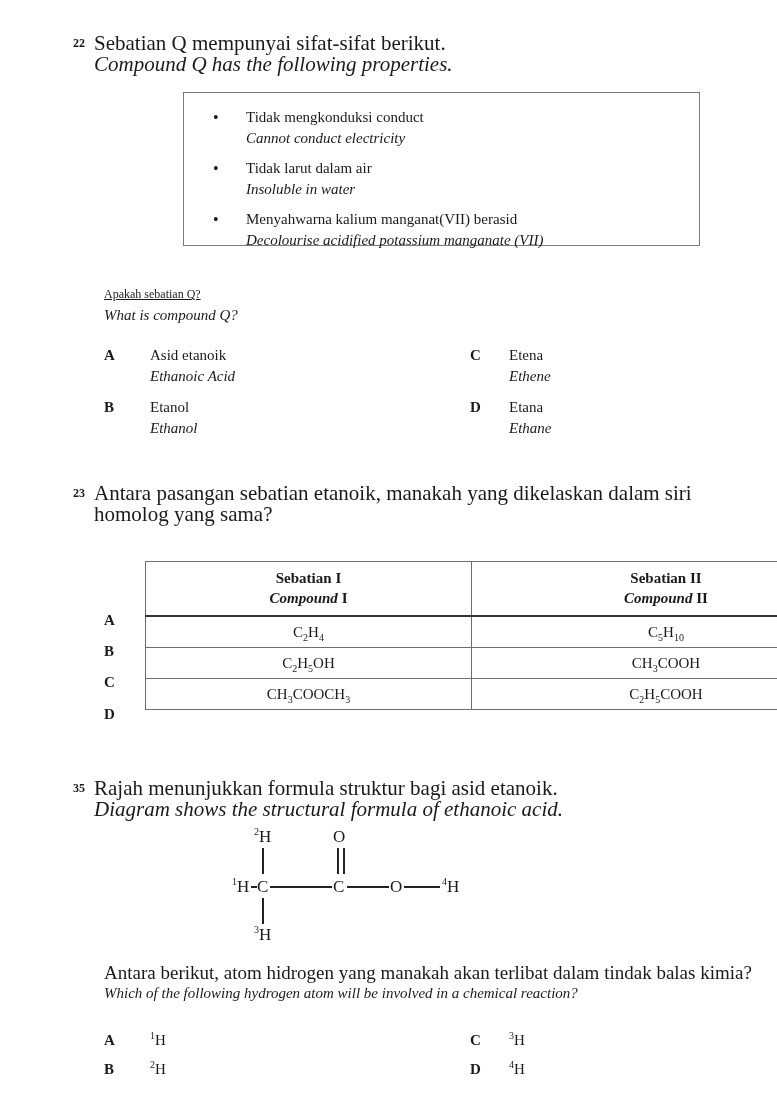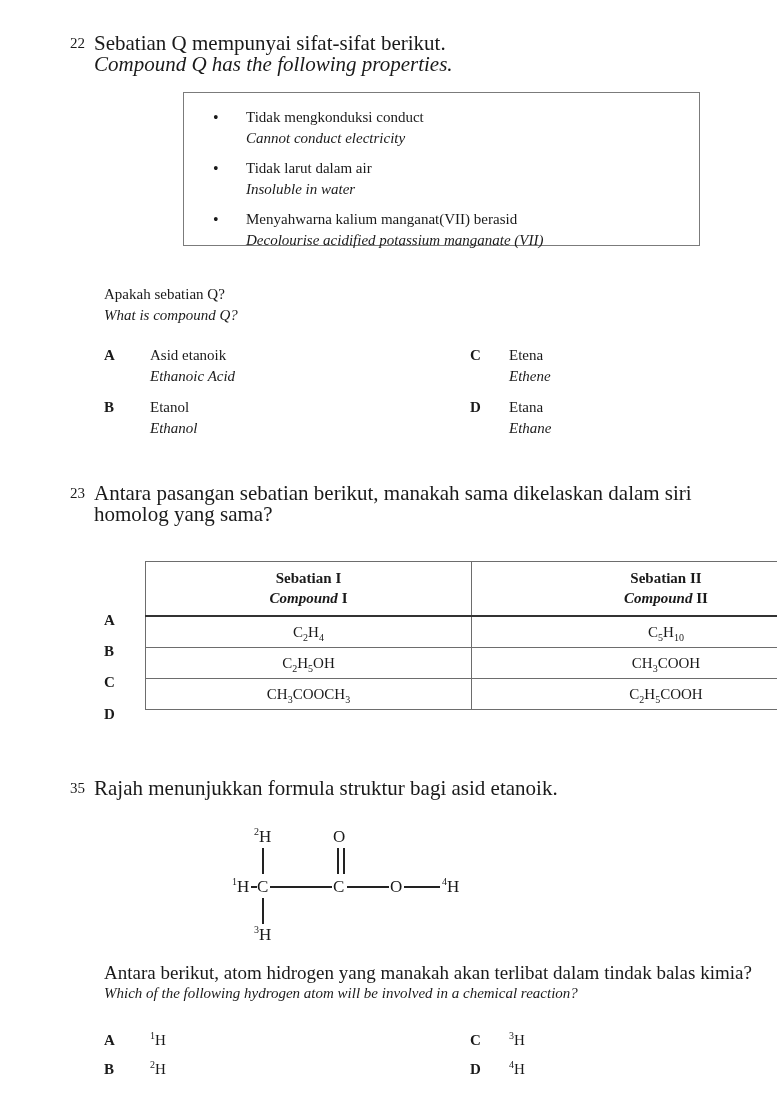--- a/index.html
+++ b/index.html
@@ -22,22 +22,22 @@
     box-sizing: border-box;
   }
 
   
   .qblock {
     position: absolute;
     display: flex;
     align-items: flex-start;
   }
   .qnum {
-    font-weight: normal;
-    font-size: 15px;
+    font-weight: bold;
+    font-size: 12px;
     width: 34px;
     flex: 0 0 34px;
     text-align: right;
     padding-right: 9px;
     box-sizing: border-box;
     line-height: 21px;
   }
   .qbody {
     font-size: 21px;
     line-height: 21px;
@@ -198,21 +198,21 @@
       </li>
       <li>
         <span class="bullet">•</span>
         <span class="ms">Menyahwarna kalium manganat(VII) berasid</span><br>
         <span class="en">Decolourise acidified potassium manganate (VII)</span>
       </li>
     </ul>
   </div>
 
   <div style="position:absolute; left:104px; top:284px; width:620px;">
-    <div class="ms" style="font-size:15px; line-height:21px;">Apakah sebatian Q?</div>
+    <div class="ms" style="font-size:12px; line-height:21px;text-decoration:underline;">Apakah sebatian Q?</div>
     <div class="en" style="font-size:15px; line-height:21px;">What is compound Q?</div>
   </div>
 
   <div class="opts">
     <div class="opt" style="left:104px; top:345px;">
       <div class="letter">A</div>
       <div class="otext">
         <div class="ms">Asid etanoik</div>
         <div class="en">Ethanoic Acid</div>
       </div>
@@ -236,21 +236,21 @@
       <div class="otext">
         <div class="ms">Etana</div>
         <div class="en">Ethane</div>
       </div>
     </div>
   </div>
 
   <div class="qblock" style="left:60px; top:483px; width:690px;">
     <div class="qnum">23</div>
     <div class="qbody" style="width:652px;">
-      <div class="ms">Antara pasangan sebatian berikut, manakah sama dikelaskan dalam siri homolog yang sama?</div>
+      <div class="ms">Antara pasangan sebatian etanoik, manakah yang dikelaskan dalam siri homolog yang sama?</div>
     </div>
   </div>
 
   <div class="rowlabels">
     <div style="top:51px;">A</div>
     <div style="top:82px;">B</div>
     <div style="top:113px;">C</div>
     <div style="top:145px;">D</div>
   </div>
 
@@ -282,20 +282,21 @@
           <td><span>C<span class="sub">2</span>H<span class="sub">5</span>COOH</span></td>
         </tr>
       </tbody>
     </table>
   </div>
 
   <div class="qblock" style="left:60px; top:778px; width:690px;">
     <div class="qnum">35</div>
     <div class="qbody">
       <div class="ms">Rajah  menunjukkan formula struktur bagi asid etanoik.</div>
+      <div class="en">Diagram shows the structural formula of ethanoic acid.</div>
     </div>
   </div>
 
   <div class="diagram">
 
     <div class="atom" style="left:22px; top:2px;"><sup>2</sup><span>H</span></div>
     <div class="atom" style="left:101px; top:2px;"><span>O</span></div>
 
     <div class="bond-v" style="left:30px; top:22px; height:26px;"></div>
 

